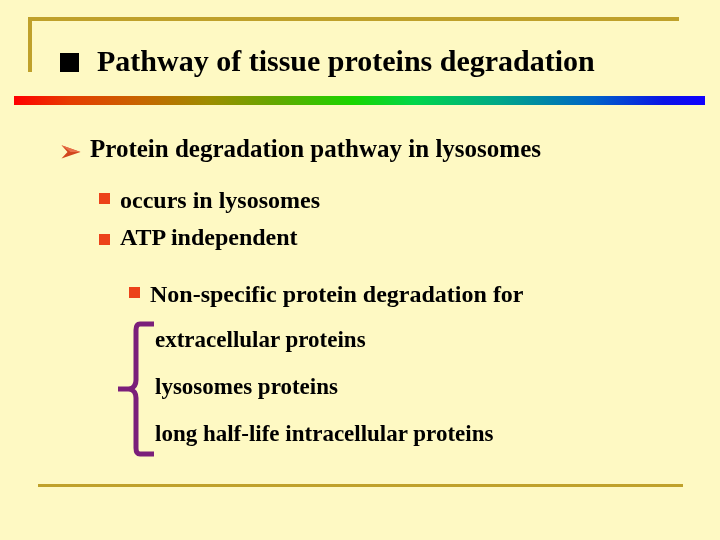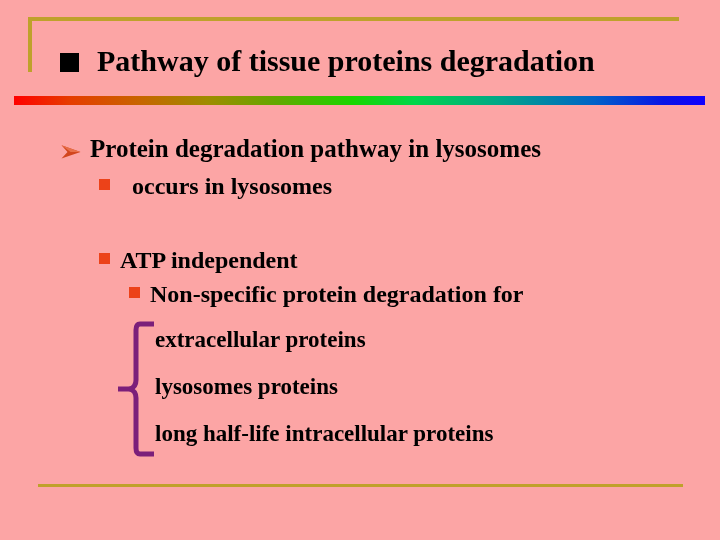--- a/index.html
+++ b/index.html
@@ -9,21 +9,21 @@
     background: #ffffff;
   }
   body {
     font-family: "Liberation Serif", "DejaVu Serif", serif;
   }
 
   #slide {
     position: relative;
     width: 720px;
     height: 540px;
-    background: #fca5a5;
+    background: #fef9c3;
     overflow: hidden;
   }
 
   
   .gold-top-rule {
     position: absolute;
     left: 28px;
     top: 17px;
     width: 651px;
     height: 4px;
@@ -180,26 +180,26 @@
   <div class="lvl1-row">
     <span class="arrow-bullet">
       <svg viewBox="0 0 22 20" width="22" height="20" aria-hidden="true">
         <path d="M1.5 3.2 L20.5 9.9 L1.5 16.6 L7.5 9.9 Z" fill="#D2461E"></path>
         <path d="M1.5 3.2 L20.5 9.9 L10.5 9.9 Z" fill="#E8704A"></path>
       </svg>
     </span>
     <span class="lvl1-text">Protein degradation pathway in lysosomes</span>
   </div>
 
-  <div class="lvl2-row" style="top:174px;gap:12px;">
+  <div class="lvl2-row" style="top:188px;">
     <span class="sq-bullet"></span>
     <span class="lvl2-text">occurs in lysosomes</span>
   </div>
 
-  <div class="lvl2-row" style="top:248px;">
+  <div class="lvl2-row" style="top:225px;align-items:flex-end;">
     <span class="sq-bullet"></span>
     <span class="lvl2-text">ATP independent</span>
   </div>
 
   <div class="lvl2-row" style="top:282px;padding-left:30px;">
     <span class="sq-bullet"></span>
     <span class="lvl2-text">Non-specific protein degradation for</span>
   </div>
 
   <div class="brace">

